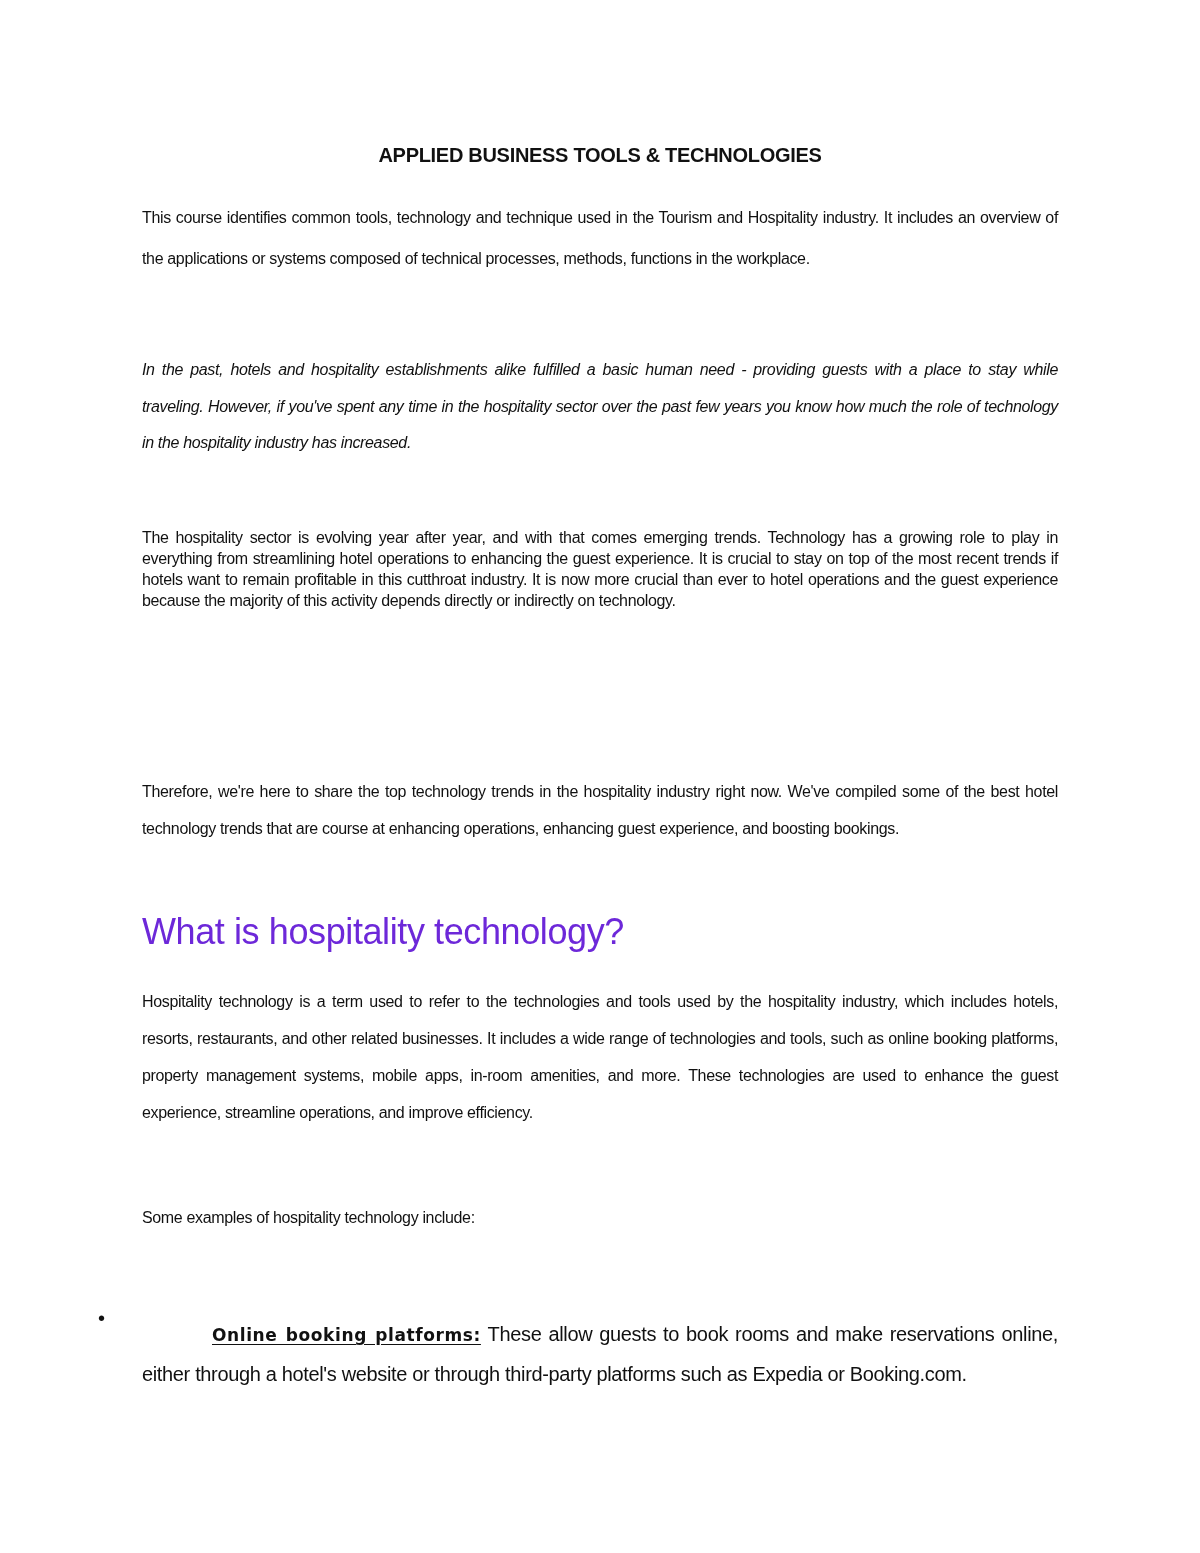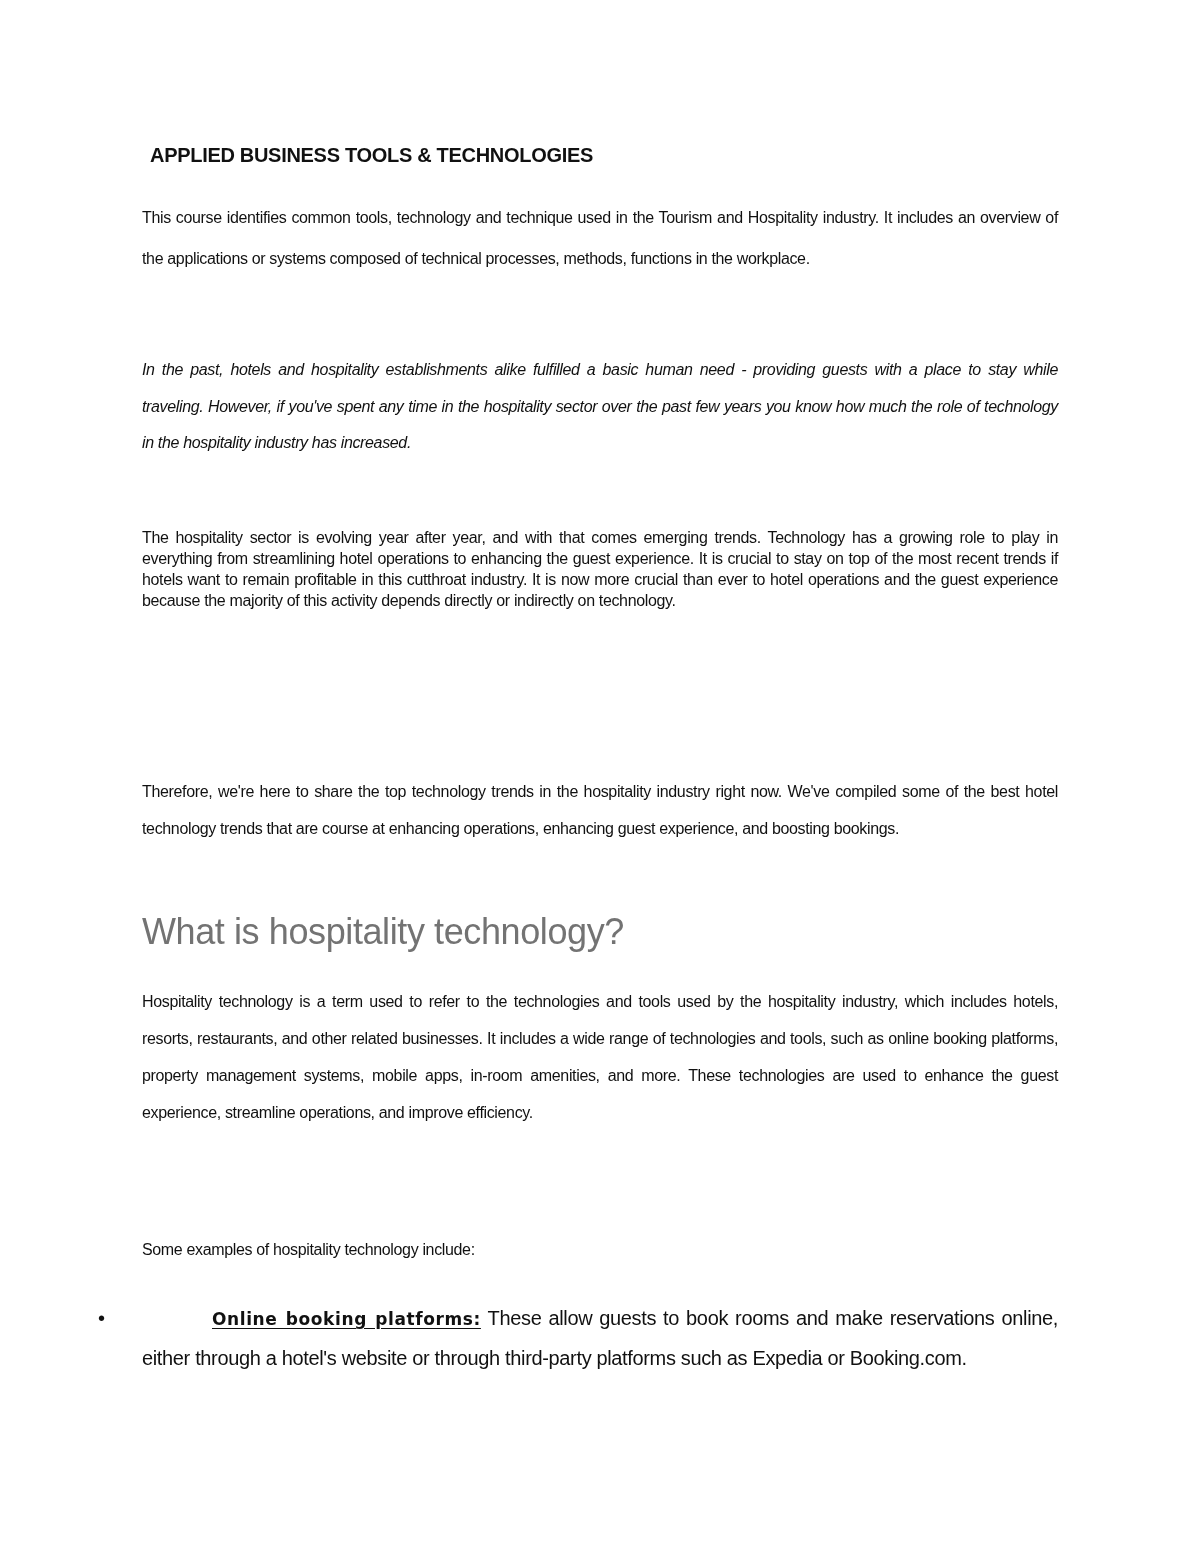--- a/index.html
+++ b/index.html
@@ -16,24 +16,24 @@
       font-family: "Liberation Sans", sans-serif;
     }
     .page {
       position: absolute;
       left: 142px;
       top: 0;
       width: 916px;
     }
     .doc-title {
       position: absolute;
-      left: 8px;
+      left: 0;
       top: 141px;
       width: 916px;
-      text-align: left;
+      text-align: center;
       font-weight: bold;
       font-size: 20px;
       line-height: 28px;
       letter-spacing: -0.3px;
       margin: 0;
     }
     .para {
       position: absolute;
       left: 0;
       width: 916px;
@@ -50,41 +50,41 @@
     .p4 { top: 774px; line-height: 36.7px; }
     .h2 {
       position: absolute;
       left: 0;
       top: 906px;
       margin: 0;
       font-size: 36px;
       line-height: 52px;
       font-weight: normal;
       letter-spacing: -0.4px;
-      color: #737373;
+      color: #6d28d9;
     }
     .p5 { top: 984px; line-height: 36.9px; }
-    .p6 { top: 1232px; line-height: 36px; }
+    .p6 { top: 1200px; line-height: 36px; }
     .bullet-item {
       position: absolute;
       left: -42px;
       top: 1299px;
       width: 958px;
     }
     .bullet-dot {
       position: absolute;
       left: -2px;
       top: 0;
       font-size: 20px;
       line-height: 38px;
     }
     .bullet-text {
       position: absolute;
       left: 42px;
-      top: 0;
+      top: 16px;
       width: 916px;
       margin: 0;
       font-size: 20px;
       line-height: 38.5px;
       text-align: justify;
       text-align-last: left;
       letter-spacing: -0.35px;
       text-indent: 70px;
     }
     .bullet-label {

